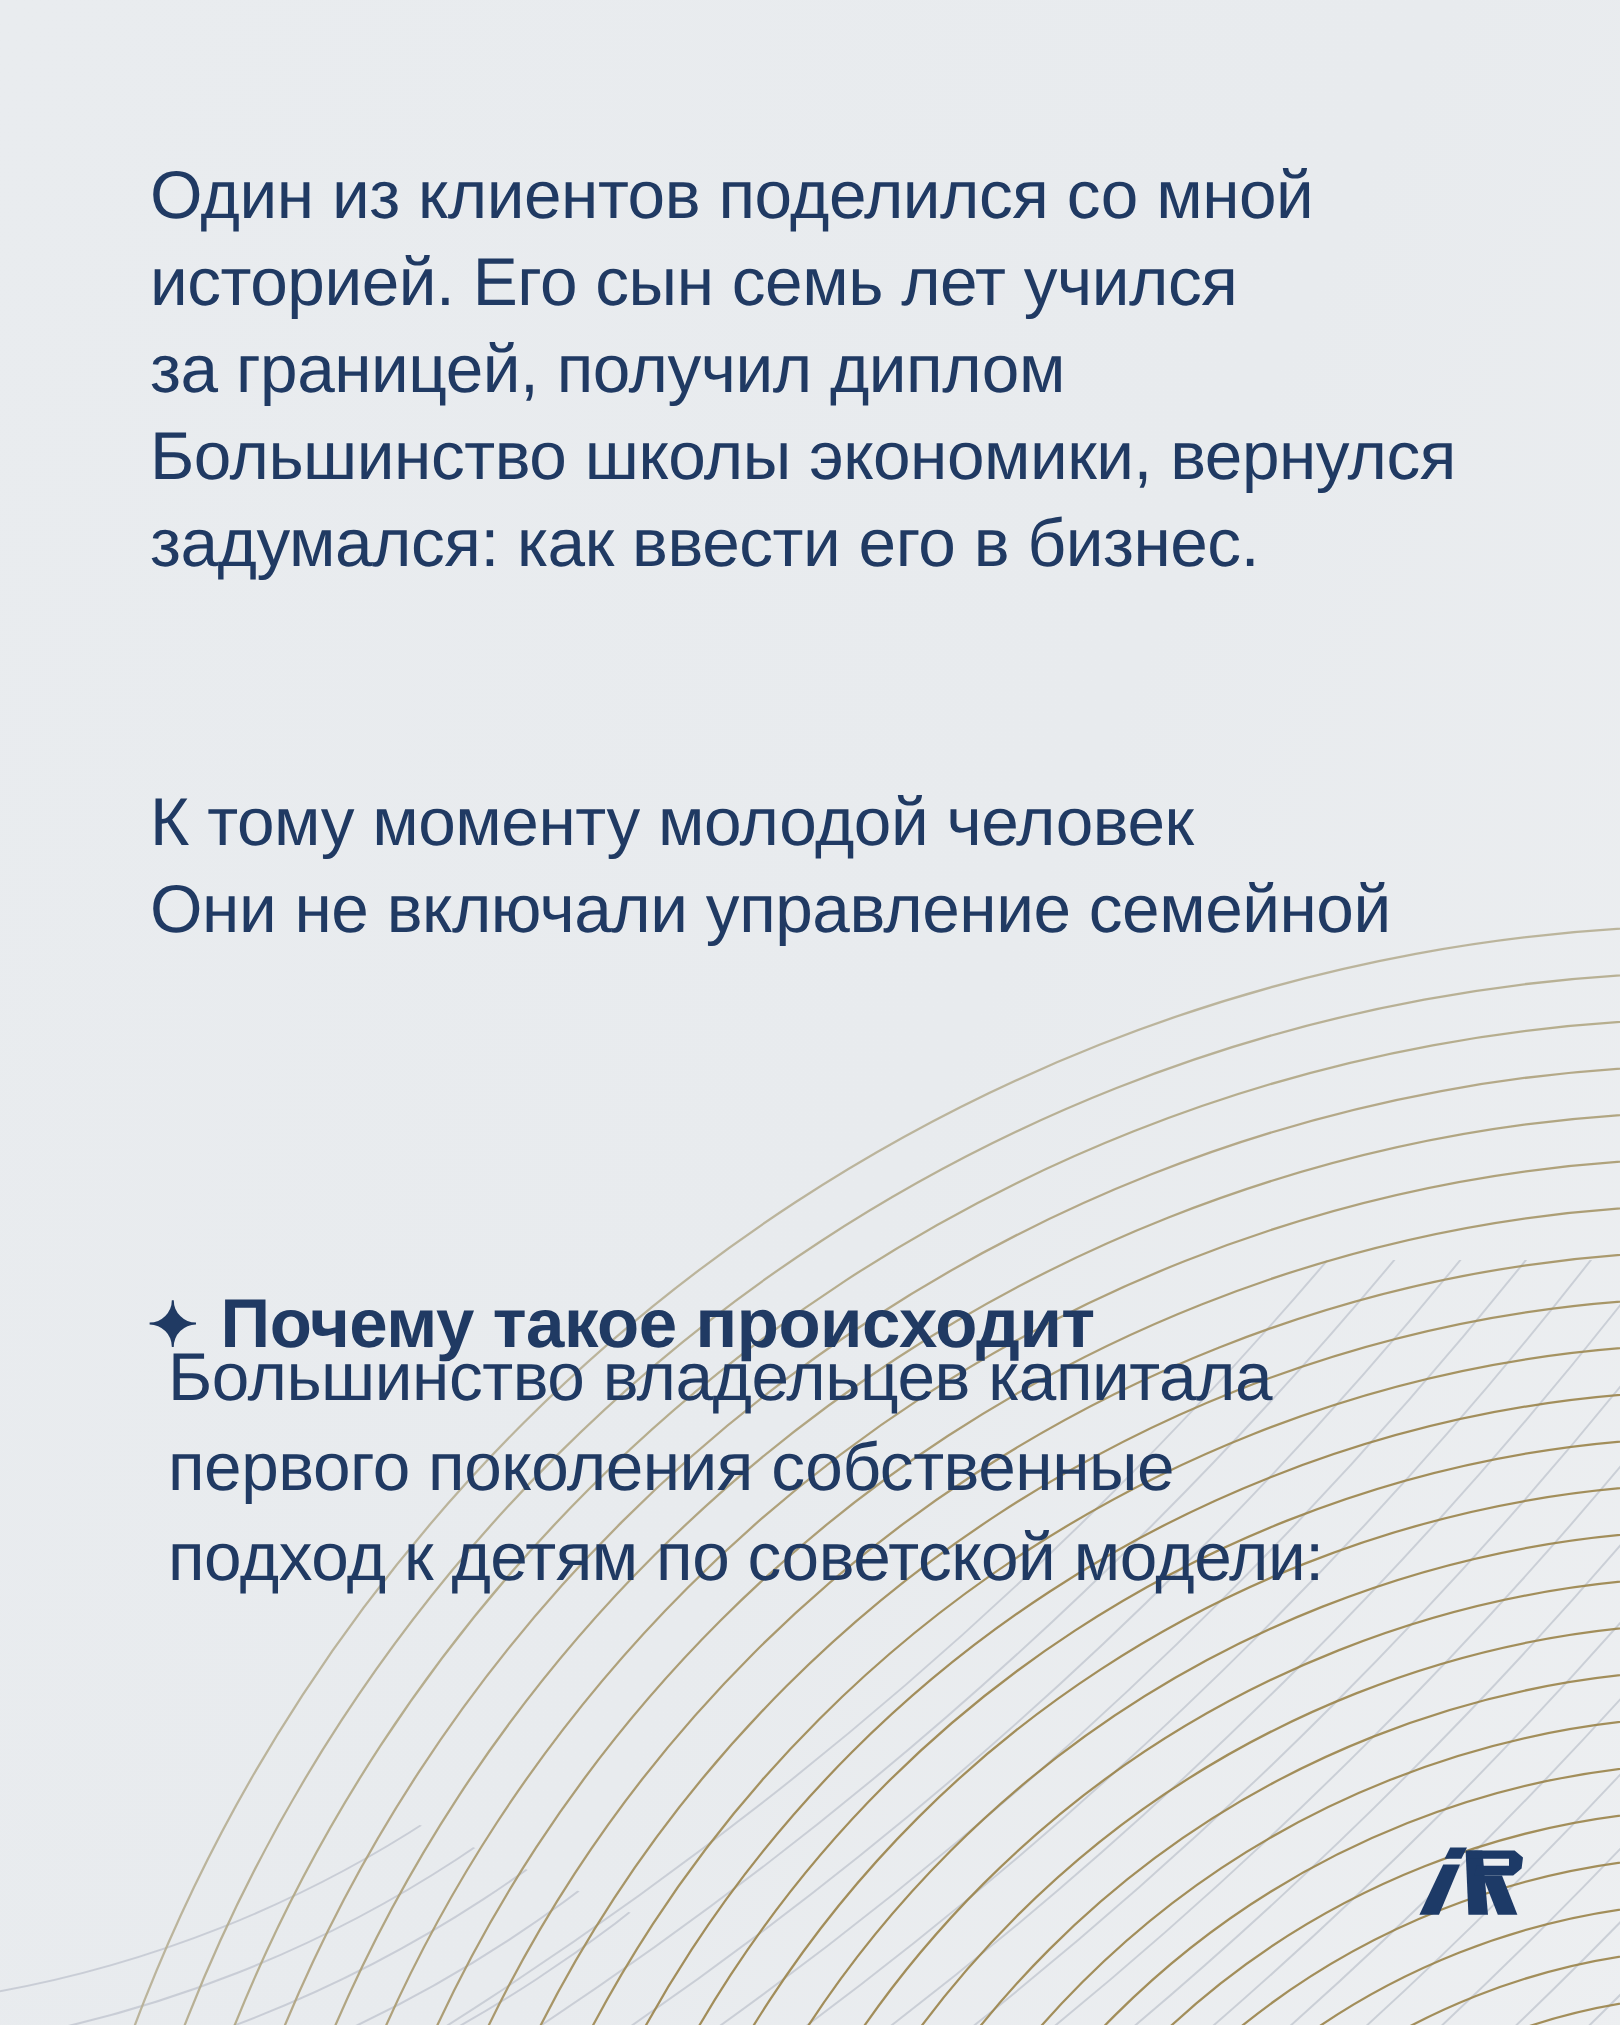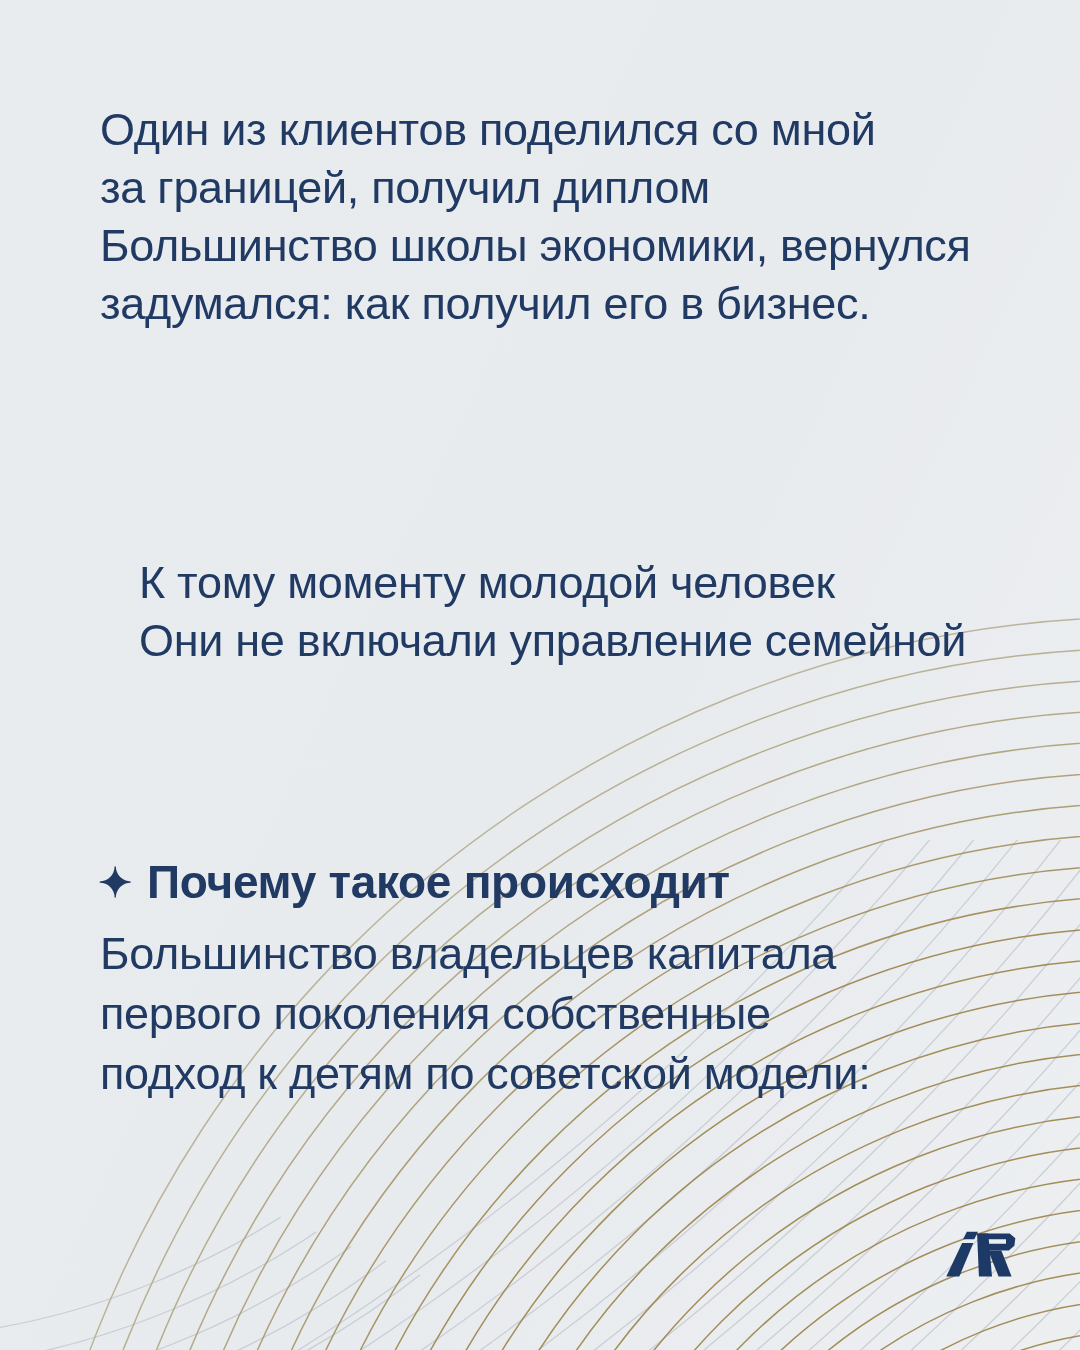--- a/index.html
+++ b/index.html
@@ -12,22 +12,22 @@
     color:var(--text);
     padding-left:42px;
   }
   .decor{position:absolute;left:0;top:0;width:1080px;height:1350px;}
   .para{
     position:absolute;left:100px;
     font-size:45px;line-height:58px;font-weight:400;
     letter-spacing:-0.3px;white-space:nowrap;
   }
   .p1{top:101px;}
-  .p2{top:554px;margin-left:39px;}
-  .p3{top:924px;line-height:60px;}
+  .p2{top:519px;}
+  .p3{top:888px;line-height:60px;margin-left:12px;}
   .heading-row{
     position:absolute;left:98px;top:855px;
     display:flex;align-items:center;gap:15px;
     font-size:46px;font-weight:700;letter-spacing:-0.3px;white-space:nowrap;
   }
   .star{font-size:41px;line-height:1;transform:translateY(1px);}
   .logo{position:absolute;left:936px;top:1228px;width:84px;height:56px;}
   .logo svg{display:block;width:100%;height:100%;}
   .logo path{fill:var(--logo);}
 </style>
@@ -93,23 +93,24 @@
         <circle cx="1150" cy="1750" r="1009" fill="none" stroke="#ab9d75" stroke-width="1.5" opacity="0.9"></circle>
         <circle cx="1150" cy="1750" r="1040" fill="none" stroke="#aea17c" stroke-width="1.5" opacity="0.9"></circle>
         <circle cx="1150" cy="1750" r="1071" fill="none" stroke="#b0a683" stroke-width="1.5" opacity="0.9"></circle>
         <circle cx="1150" cy="1750" r="1102" fill="none" stroke="#b3aa8b" stroke-width="1.5" opacity="0.9"></circle>
         <circle cx="1150" cy="1750" r="1133" fill="none" stroke="#b6ae92" stroke-width="1.5" opacity="0.9"></circle>
       </g>
   </svg>
 
   <div class="para p1">
     <div>Один из клиентов поделился со мной</div>
+    <div>историей. Его сын семь лет учился</div>
     <div>за границей, получил диплом</div>
     <div>Большинство школы экономики, вернулся</div>
-    <div>задумался: как получил его в бизнес.</div>
+    <div>задумался: как ввести его в бизнес.</div>
   </div>
 
   <div class="para p2">
     <div>К тому моменту молодой человек</div>
     <div>Они не включали управление семейной</div>
   </div>
 
   <div class="heading-row">
     <span class="star">✦</span>
     <span>Почему такое происходит</span>

